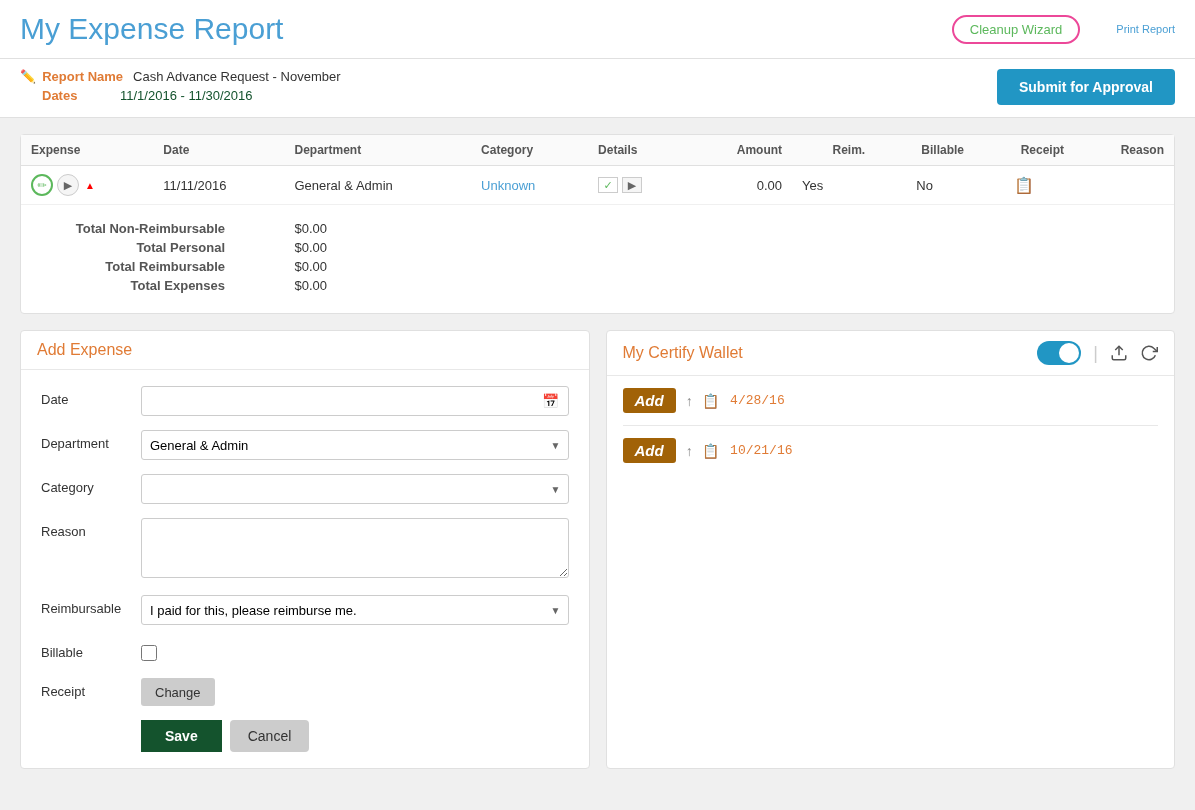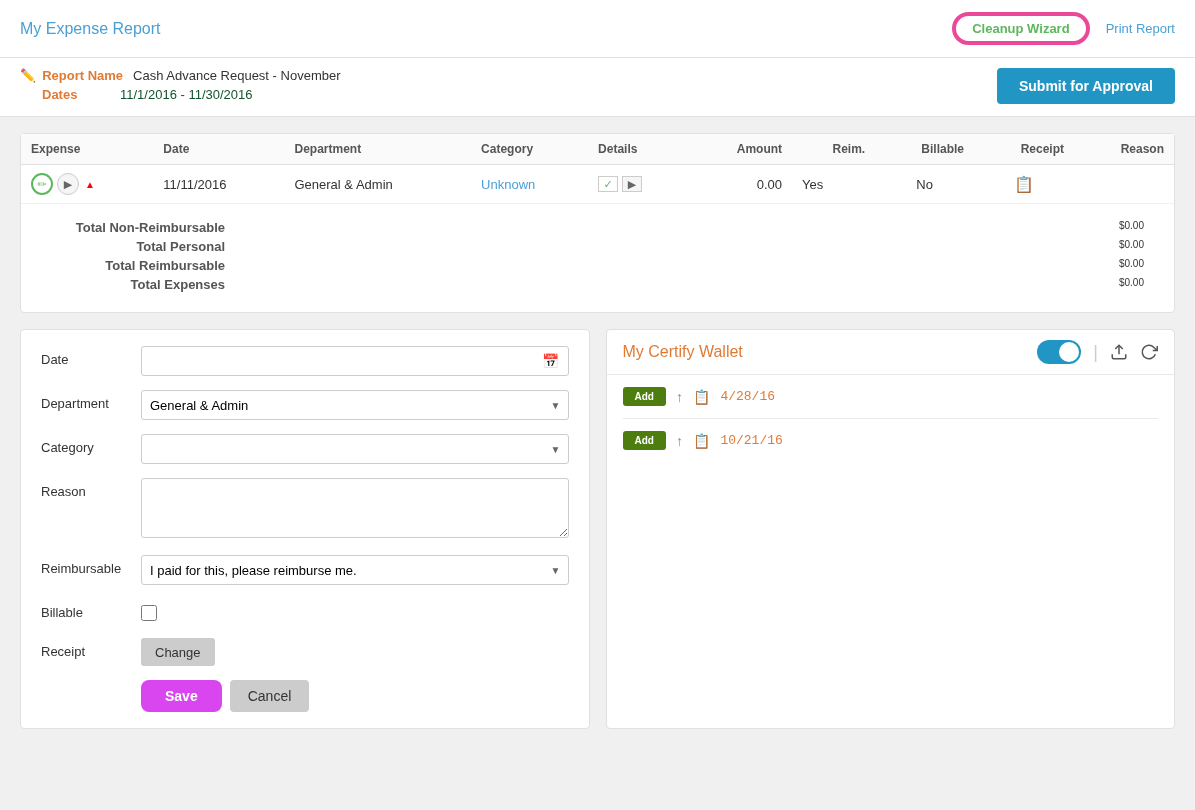--- a/index.html
+++ b/index.html
@@ -2,24 +2,24 @@
 <html><head>
   <meta charset="utf-8">
   <style>
     * { box-sizing: border-box; margin: 0; padding: 0; }
     body { font-family: 'Segoe UI', Arial, sans-serif; font-size: 13px; background: #f0f0f0; color: #333; }
 
     .page { width: 1195px; min-height: 810px; background: #f0f0f0; padding: 0; }
 
     
     .header { background: #fff; padding: 12px 20px; display: flex; align-items: center; justify-content: space-between; border-bottom: 1px solid #e0e0e0; }
-    .header-title { font-size: 16px; color: #4a9fd4; font-weight: 300; }
+    .header-title { font-size: 30px; color: #4a9fd4; font-weight: 300; }
     .header-actions { display: flex; align-items: center; gap: 16px; }
-    .btn-cleanup { border: 4px solid #ec4899; color: #5cb85c; background: #fff; border-radius: 20px; padding: 5px 16px; font-size: 13px; cursor: pointer; font-weight: 700; }
-    .btn-print { color: #4a9fd4; background: none; border: none; font-size: 13px; cursor: pointer; text-decoration: none; }
+    .btn-cleanup { border: 2px solid #ec4899; color: #5cb85c; background: #fff; border-radius: 20px; padding: 5px 16px; font-size: 13px; cursor: pointer; font-weight: 400; }
+    .btn-print { color: #4a9fd4; background: none; border: none; font-size: 11px; cursor: pointer; text-decoration: none; margin-left: 20px; }
 
     
     .report-info { background: #fff; padding: 10px 20px 12px; border-bottom: 1px solid #e0e0e0; display: flex; align-items: flex-start; justify-content: space-between; }
     .report-fields { display: flex; flex-direction: column; gap: 4px; }
     .report-field { display: flex; align-items: center; gap: 10px; }
     .report-field-label { color: #e07b35; font-weight: 600; font-size: 13px; min-width: 90px; display: flex; align-items: center; gap: 6px; }
     .report-field-value { color: #333; font-size: 13px; }
     .report-field-value.date { color: #14532d; }
     .btn-submit { background: #2196c4; color: #fff; border: none; border-radius: 4px; padding: 10px 22px; font-size: 14px; font-weight: 600; cursor: pointer; white-space: nowrap; }
 
@@ -51,58 +51,58 @@
 
     .detail-icons { display: flex; align-items: center; gap: 4px; }
     .detail-check { width: 20px; height: 16px; border: 1px solid #ccc; display: flex; align-items: center; justify-content: center; color: #5cb85c; font-size: 11px; }
     .detail-arrow { width: 20px; height: 16px; border: 1px solid #ccc; display: flex; align-items: center; justify-content: center; color: #666; font-size: 11px; background: #f5f5f5; }
 
     .category-link { color: #4a9fd4; margin-top: 46px; }
     .receipt-icon { color: #888; font-size: 16px; }
 
     
     .totals { padding: 16px 20px; }
-    .total-row { display: flex; justify-content: space-between; gap: 0; margin-bottom: 4px; }
+    .total-row { display: flex; justify-content: flex-start; gap: 16px; margin-bottom: 4px; }
     .total-label { font-weight: 600; font-size: 13px; color: #555; min-width: 200px; text-align: right; padding-right: 16px; }
-    .total-value { font-size: 10px; color: #333; min-width: 80px; text-align: right; padding-right: 10px; }
+    .total-value { font-size: 13px; color: #333; min-width: 80px; text-align: right; padding-right: 10px; }
 
     
     .bottom-row { display: flex; gap: 16px; }
     .add-expense-panel { flex: 1; max-width: 580px; }
     .wallet-panel { flex: 1; }
 
     
     .form-body { padding: 16px 20px; }
     .form-row { display: flex; align-items: flex-start; margin-bottom: 14px; }
     .form-label { min-width: 100px; font-weight: 400; color: #333; padding-top: 6px; font-size: 13px; }
     .form-control { flex: 1; }
     .form-input-date { width: 100%; border: 1px solid #ccc; border-radius: 3px; padding: 5px 8px; font-size: 13px; height: 30px; display: flex; align-items: center; justify-content: flex-end; }
     .form-select { width: 100%; border: 1px solid #ccc; border-radius: 3px; padding: 5px 8px; font-size: 13px; height: 30px; background: #fff; appearance: none; -webkit-appearance: none; cursor: pointer; }
     .select-wrapper { position: relative; }
     .select-wrapper::after { content: '▼'; position: absolute; right: 8px; top: 50%; transform: translateY(-50%); font-size: 10px; color: #666; pointer-events: none; }
     .form-textarea { width: 100%; border: 1px solid #ccc; border-radius: 3px; padding: 5px 8px; font-size: 13px; min-height: 60px; resize: vertical; }
     .form-checkbox { width: 16px; height: 16px; margin-top: 6px; }
     .btn-change { background: #ccc; color: #333; border: none; border-radius: 3px; padding: 5px 14px; font-size: 13px; cursor: pointer; height: 28px; }
     .form-actions { display: flex; gap: 8px; margin-top: 8px; padding-left: 100px; }
-    .btn-save { background: #d946ef; color: #fff; border: none; border-radius: 8px; padding: 8px 24px; font-size: 14px; font-weight: 600; cursor: pointer; text-align: right; }
+    .btn-save { background: #14532d; color: #fff; border: none; border-radius: 0; padding: 8px 24px; font-size: 14px; font-weight: 600; cursor: pointer; text-align: right; }
     .btn-cancel { background: #ccc; color: #333; border: none; border-radius: 4px; padding: 8px 18px; font-size: 14px; cursor: pointer; }
 
     
     .wallet-header { display: flex; align-items: center; justify-content: space-between; padding: 10px 16px; border-bottom: 1px solid #e8e8e8; }
     .wallet-title { color: #e07b35; font-size: 16px; font-weight: 400; }
     .wallet-controls { display: flex; align-items: center; gap: 12px; }
     .toggle { width: 44px; height: 24px; background: #2196c4; border-radius: 12px; position: relative; cursor: pointer; }
     .toggle-knob { width: 20px; height: 20px; background: #fff; border-radius: 50%; position: absolute; top: 2px; right: 2px; }
     .wallet-icon-btn { background: none; border: none; cursor: pointer; color: #555; font-size: 16px; display: flex; align-items: center; }
     .wallet-divider { color: #ccc; font-size: 18px; }
 
     .wallet-body { padding: 12px 16px; }
     .wallet-item { display: flex; align-items: center; gap: 10px; margin-bottom: 12px; padding-bottom: 12px; border-bottom: 1px solid #e8e8e8; }
     .wallet-item:last-child { border-bottom: none; }
-    .btn-add-wallet { background: #4d7c0f; color: #fff; border: none; border-radius: 3px; padding: 4px 12px; font-size: 10px; cursor: pointer; font-weight: 600; }
+    .btn-add-wallet { background: #a16207; color: #fff; border: none; border-radius: 3px; padding: 4px 12px; font-size: 15px; cursor: pointer; font-weight: 600; font-style: italic; }
     .wallet-action-icon { color: #888; font-size: 14px; cursor: pointer; }
     .wallet-date { color: #e07b35; font-size: 13px; font-family: Liberation Mono, monospace; }
   </style>
 </head>
 <body>
 
 <div class="page">
 
   <div class="header">
     <h1 class="header-title">My Expense Report</h1>
@@ -192,20 +192,23 @@
         <div class="total-row">
           <span class="total-label">Total Expenses</span>
           <span class="total-value">$0.00</span>
         </div>
       </div>
     </div>
 
     <div class="bottom-row">
 
       <div class="panel add-expense-panel">
+        <div class="panel-header">
+          <span class="panel-title">Add Expense</span>
+        </div>
         <div class="form-body">
 
           <div class="form-row">
             <label class="form-label">Date</label>
             <div class="form-control">
               <div class="form-input-date">
                 <span style="color:#888; font-size:14px;">📅</span>
               </div>
             </div>
           </div>

